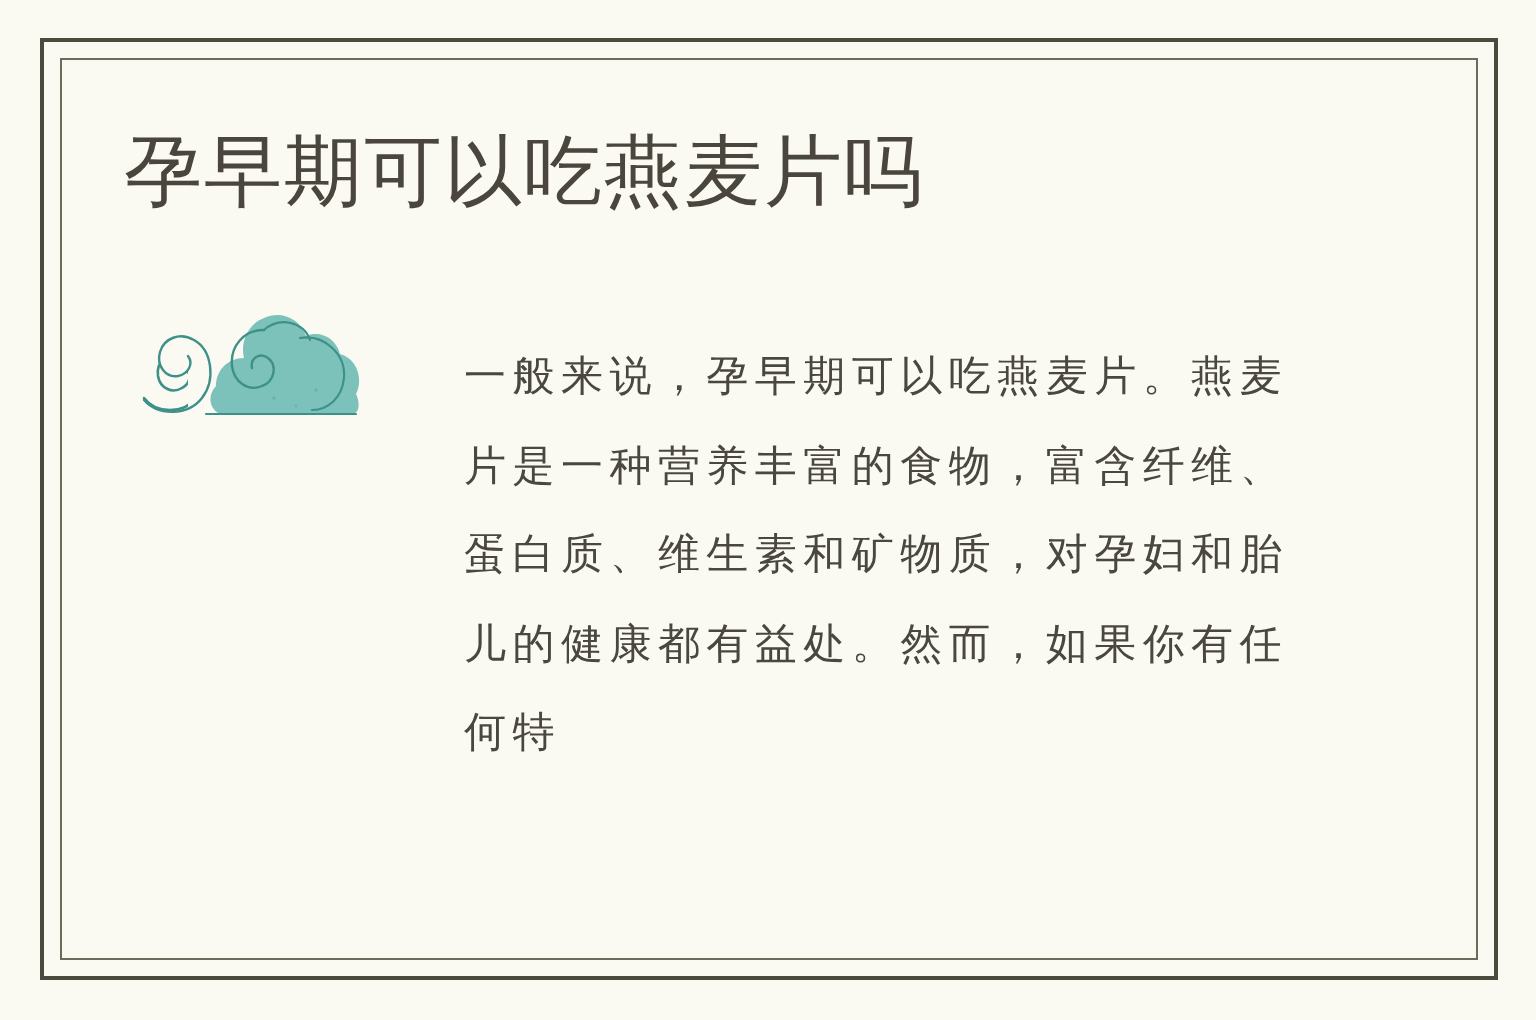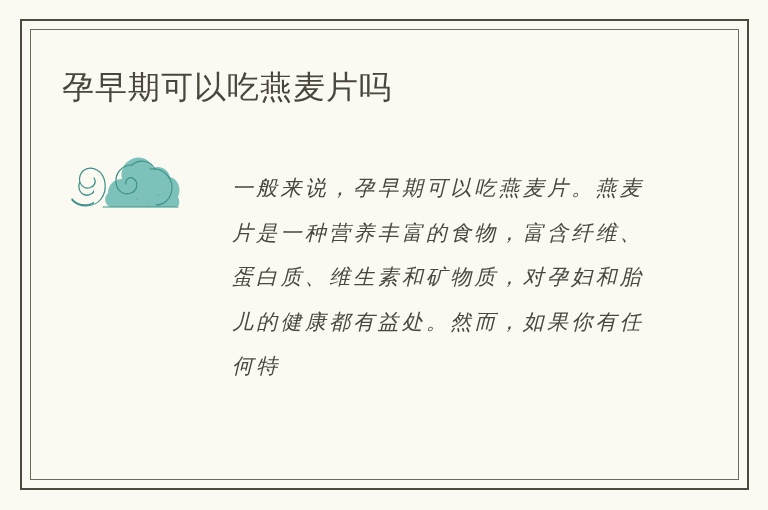--- a/index.html
+++ b/index.html
@@ -52,21 +52,21 @@
     top: 0;
     width: 768px;
     height: 510px;
   }
 
   .article-title {
     position: absolute;
     left: 62px;
     top: 68px;
     font-family: "Liberation Sans", "DejaVu Sans", sans-serif;
-    font-size: 32px;
+    font-size: 39px;
     line-height: 38px;
     color: #4A463D;
     letter-spacing: 1px;
     white-space: nowrap;
   }
 
   .decor-art {
     position: absolute;
     left: 70px;
     top: 155px;
@@ -85,21 +85,20 @@
     top: 166px;
     width: 412px;
     font-family: "Liberation Serif", "DejaVu Serif", serif;
     font-size: 21px;
     line-height: 44.5px;
     color: #4A4740;
     letter-spacing: 3.2px;
     text-align: justify;
     text-align-last: left;
     word-break: break-all;
-    font-style: italic;
   }
 </style>
 </head>
 <body>
 
 <div class="page">
 
   <div class="frame-outer"></div>
   <div class="frame-inner"></div>
 

